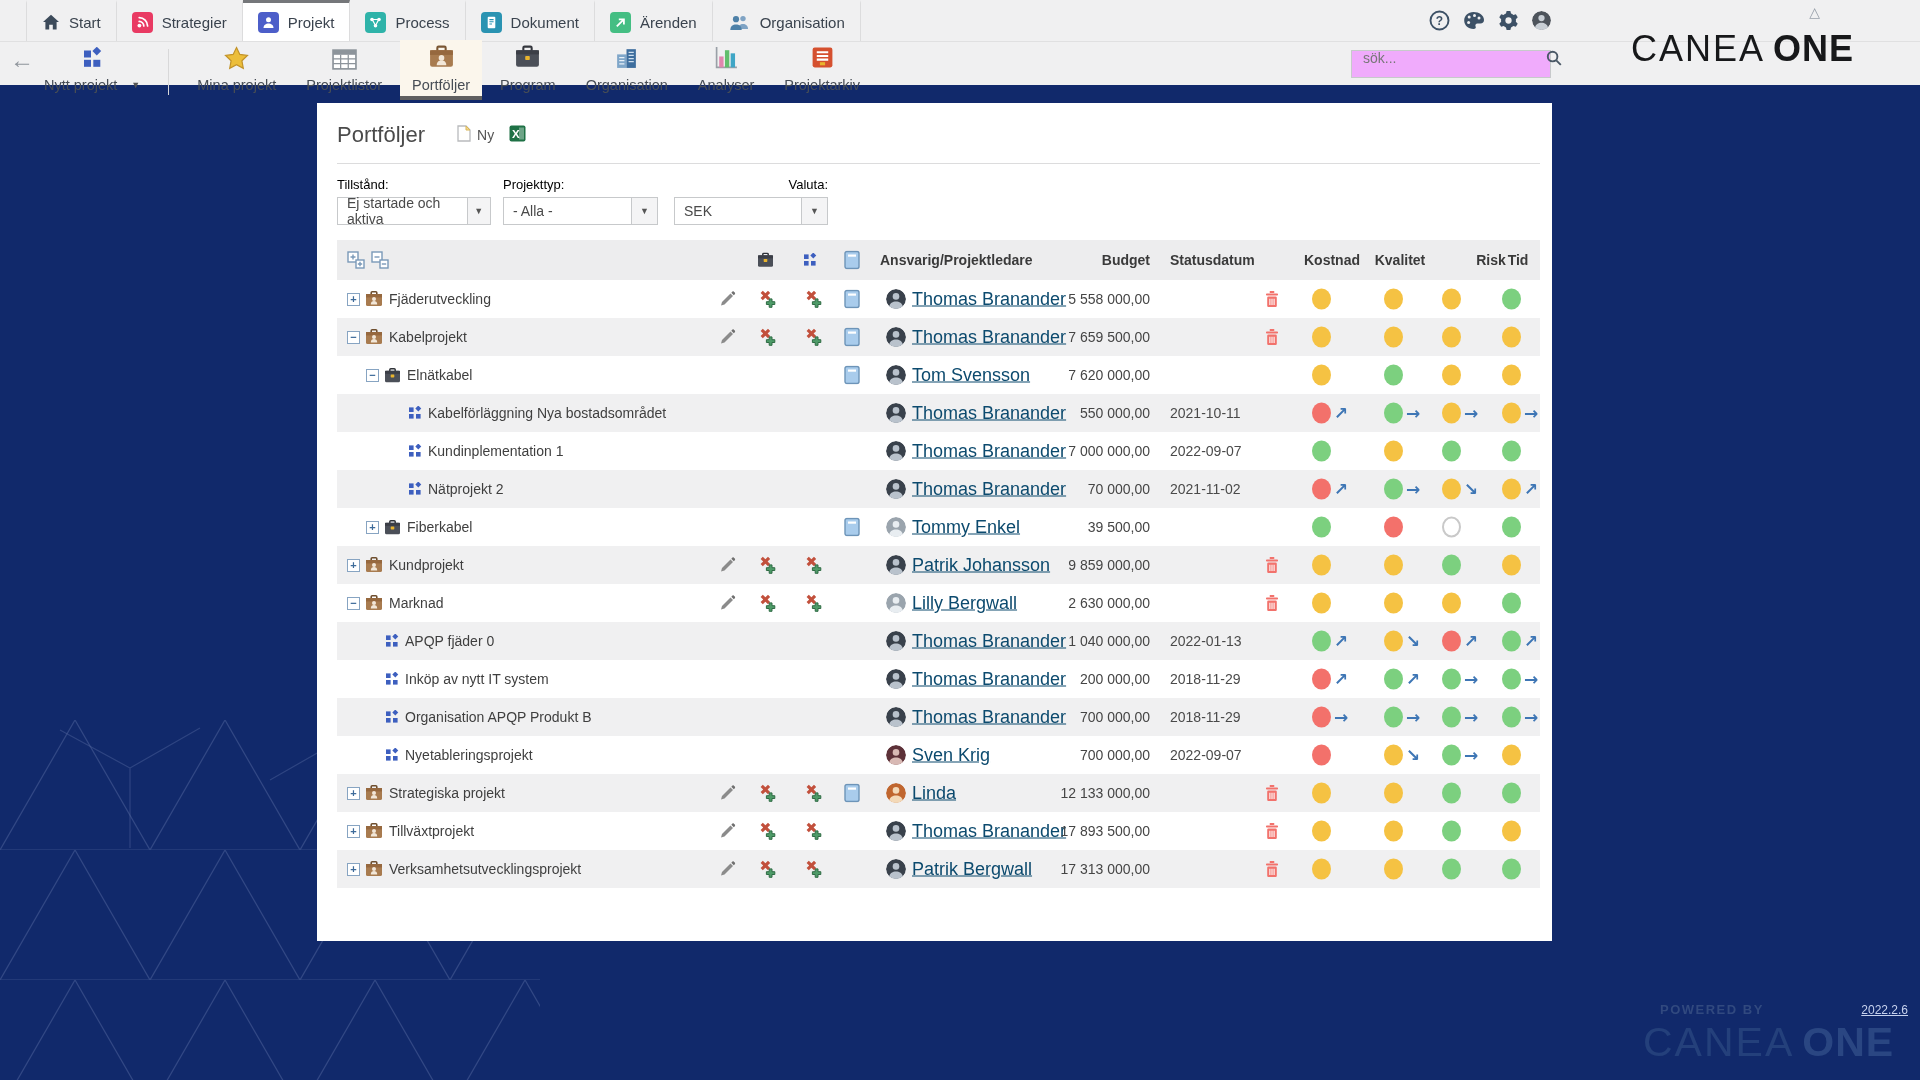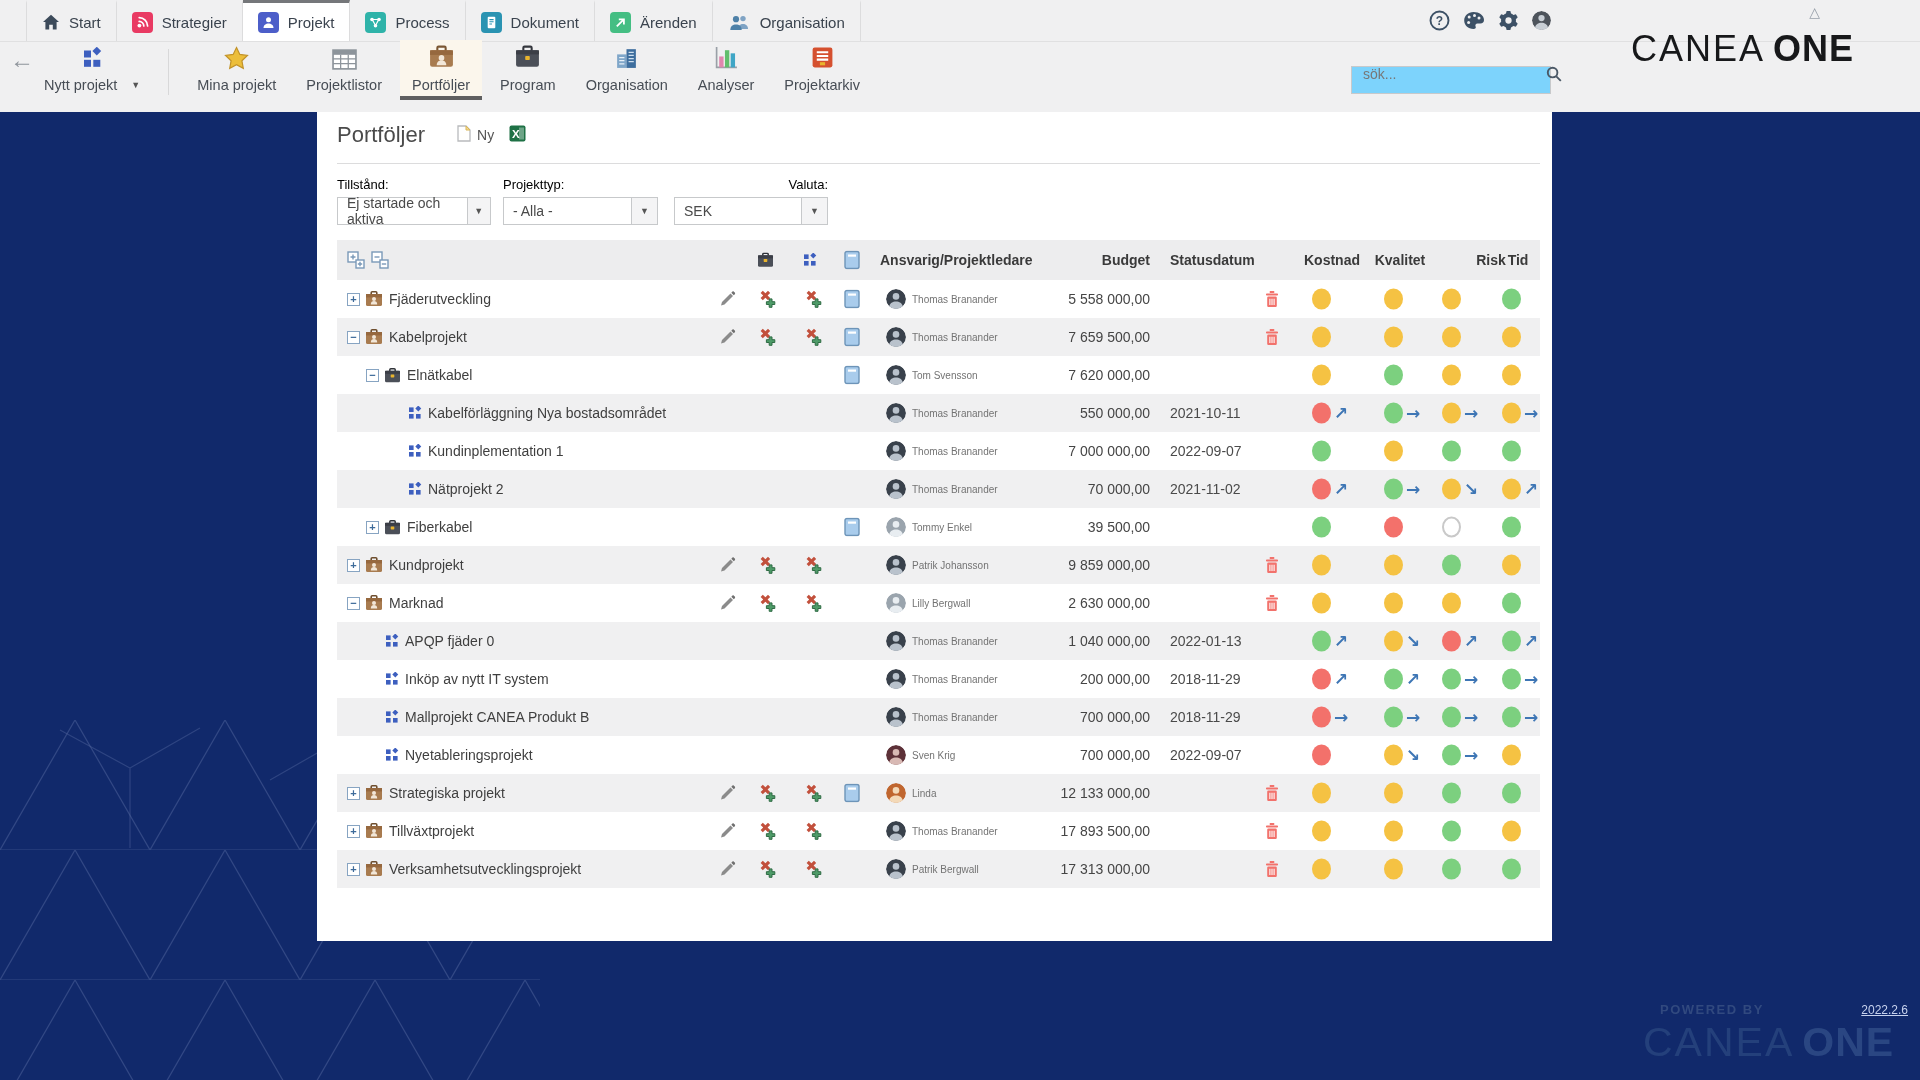--- a/index.html
+++ b/index.html
@@ -3,21 +3,21 @@
 <meta charset="utf-8">
 <style>
   html,body{margin:0;padding:0;}
   body{
     width:1920px;height:1080px;position:relative;overflow:hidden;
     background:#11296B;
     font-family:"Liberation Sans","DejaVu Sans",sans-serif;
     -webkit-font-smoothing:antialiased;
   }
   
-  .app-header{position:absolute;top:0;left:0;width:1920px;height:112px;background:#F0F0F1;z-index:5;}
+  .app-header{position:absolute;top:0;left:0;width:1920px;height:85px;background:#F0F0F1;z-index:5;}
   .nav-row{height:42px;display:flex;align-items:stretch;padding-left:26px;position:relative;border-bottom:1px solid #E0E0E1;box-sizing:border-box;}
   .nav-tab{display:flex;align-items:center;gap:9px;padding:0 15px;border-right:1px solid #DCDCDD;font-size:15px;color:#3A434E;cursor:pointer;border-top:3px solid transparent;box-sizing:border-box;}
   .nav-tab:first-child{border-left:1px solid #DCDCDD;}
   .nav-tab.active{background:#FFFFFF;border-top:3px solid #75777A;}
   .tab-box{width:21px;height:21px;border-radius:4px;display:inline-flex;align-items:center;justify-content:center;flex:none;}
   .tab-plain{display:inline-flex;align-items:center;flex:none;}
   .header-icons{position:absolute;right:369px;top:0;height:40px;display:flex;align-items:center;gap:13px;}
   .hicon{display:inline-flex;align-items:center;cursor:pointer;}
   .top-avatar{width:19px;height:19px;border-radius:50%;overflow:hidden;flex:none;}
   .brand-logo{position:absolute;right:66px;top:28px;font-size:36px;color:#17181A;letter-spacing:2px;cursor:default;white-space:nowrap;}
@@ -25,21 +25,21 @@
   .collapse-tri{position:absolute;right:100px;top:4px;color:#98A0AA;font-size:14px;cursor:pointer;}
   
   .toolbar-row{position:relative;height:60px;}
   .back-arrow{position:absolute;left:10px;top:6px;font-size:24px;color:#8F959C;cursor:pointer;line-height:1;}
   .toolbar-items{position:absolute;left:32px;top:2px;display:flex;align-items:flex-end;gap:6px;height:56px;}
   .tool-item{display:flex;flex-direction:column;align-items:center;justify-content:flex-end;gap:4px;font-size:14.5px;color:#474D55;padding:5px 12px 7px;cursor:pointer;}
   .tool-item .lbl-row{display:flex;align-items:center;gap:14px;}
   .tool-item.active{background:#FBF6EC;box-shadow:inset 0 -4px 0 #5F5F5F;}
   .tool-caret{font-size:9px;color:#555;}
   .tool-sep{width:1px;background:#D8D8D9;height:46px;align-self:center;margin:0 10px;}
-  .search-box{position:absolute;right:369px;top:24px;width:200px;height:28px;background:#7dd3fc;border:1px solid #C7C9CB;display:flex;align-items:center;box-sizing:border-box;padding:0 7px 13px 9px;}
+  .search-box{position:absolute;right:369px;top:8px;width:200px;height:28px;background:#f0abfc;border:1px solid #C7C9CB;display:flex;align-items:center;box-sizing:border-box;padding:0 7px 13px 9px;}
   .search-box input{flex:1;border:none;outline:none;font-size:14px;color:#555;font-family:inherit;background:transparent;}
   .search-box input::placeholder{color:#777;}
   
   .content-panel{position:absolute;left:317px;top:103px;width:1235px;height:838px;background:#fff;z-index:4;box-sizing:border-box;padding:0 12px 0 20px;}
   .title-row{height:30px;margin-top:17px;display:flex;align-items:center;}
   .page-title{font-size:22px;color:#4A4A4A;}
   .ny-btn{margin-left:32px;display:flex;align-items:center;gap:6px;font-size:14px;color:#555;cursor:pointer;}
   .excel-btn{margin-left:15px;display:flex;align-items:center;cursor:pointer;}
   .divider{height:1px;background:#DCDCDD;margin-top:13px;}
   .filters{margin-top:13px;display:flex;}
@@ -50,21 +50,21 @@
   .f-1{width:154px;margin-right:12px;}
   .f-2{width:155px;margin-right:16px;}
   .f-3{width:154px;text-align:right;}
   
   .ptable{margin-top:15px;position:relative;width:1203px;}
   .thead{position:relative;height:40px;background:#EDEDEE;}
   .trow{position:relative;height:38px;background:#fff;}
   .trow.alt{background:#F0F0F1;}
   .cell{position:absolute;top:50%;transform:translateY(-50%);display:flex;align-items:center;}
   .c-pencil{left:382px;} .c-add1{left:420px;} .c-add2{left:466px;} .c-doc{left:507px;}
-  .c-avatar{left:549px;} .c-owner{left:575px;font-size:10px;color:#737373;}
+  .c-avatar{left:549px;} .c-owner{left:575px;font-size:18px;color:#0c4a6e;text-decoration:underline;}
   .c-budget{left:650px;width:163px;justify-content:flex-end;font-size:14px;color:#454545;}
   .c-date{left:833px;font-size:14px;color:#4A4A4A;}
   .c-trash{left:928px;cursor:pointer;}
   .c-s0{left:975px;} .c-s1{left:1047px;} .c-s2{left:1105px;} .c-s3{left:1165px;}
   .h-lbl{font-weight:bold;font-size:14px;color:#3A3A3A;white-space:nowrap;}
   .h-owner{left:543px;} .h-budget{left:650px;width:163px;justify-content:flex-end;} .h-date{left:833px;}
   .h-s{width:64px;justify-content:center;}
   .h-s0{left:963px;} .h-s1{left:1031px;} .h-s2{left:1122px;} .h-s3{left:1149px;}
   .h-expand{left:10px;cursor:pointer;} .h-collapse{left:34px;cursor:pointer;}
   .tree{position:absolute;left:0;top:0;height:100%;display:flex;align-items:center;font-size:14px;color:#3F3F3F;}
@@ -940,21 +940,21 @@
         <div class="trow alt">
           <span class="tree">
             <span class="ticon" style="margin-left: 48px;">
               <svg width="14" height="14" viewBox="0 0 14 14">
                 <rect x="1" y="1.4" width="4.6" height="4.6" fill="#3D5FBF"></rect>
                 <rect x="1" y="8" width="4.6" height="4.6" fill="#3D5FBF"></rect>
                 <rect x="8" y="8" width="4.6" height="4.6" fill="#3D5FBF"></rect>
                 <rect x="8.2" y="0.4" width="4.2" height="4.2" transform="rotate(45 10.3 2.5)" fill="#3D5FBF"></rect>
               </svg>
             </span>
-            <span class="tname">Mallprojekt CANEA Produkt B</span>
+            <span class="tname">Organisation APQP Produkt B</span>
           </span>
           <span class="cell c-avatar">
             <span class="avatar"><svg width="20" height="20" viewBox="0 0 20 20">
                 <circle cx="10" cy="10" r="10" fill="#39414B"></circle>
                 <circle cx="10" cy="7.4" r="3.3" fill="#B9C2CC"></circle>
                 <path d="M3 18 C3.8 13.9 6.7 12.4 10 12.4 C13.3 12.4 16.2 13.9 17 18 A10 10 0 0 1 3 18 Z" fill="#B9C2CC"></path>
               </svg></span>
           </span>
           <span class="cell c-owner">Thomas Branander</span>
           <span class="cell c-budget">700 000,00</span>

